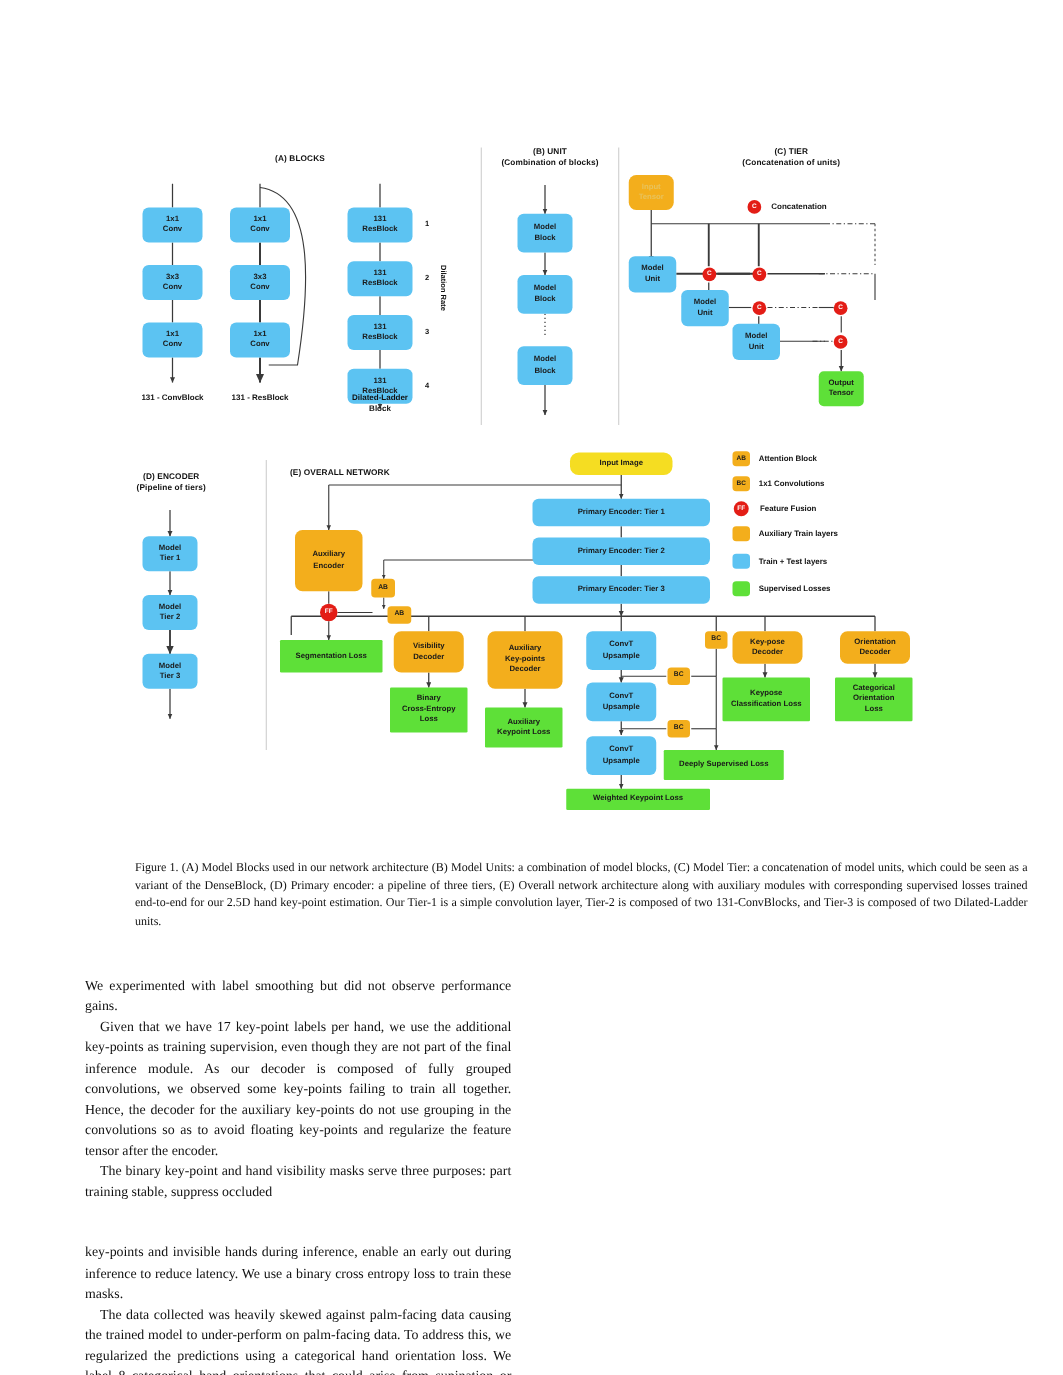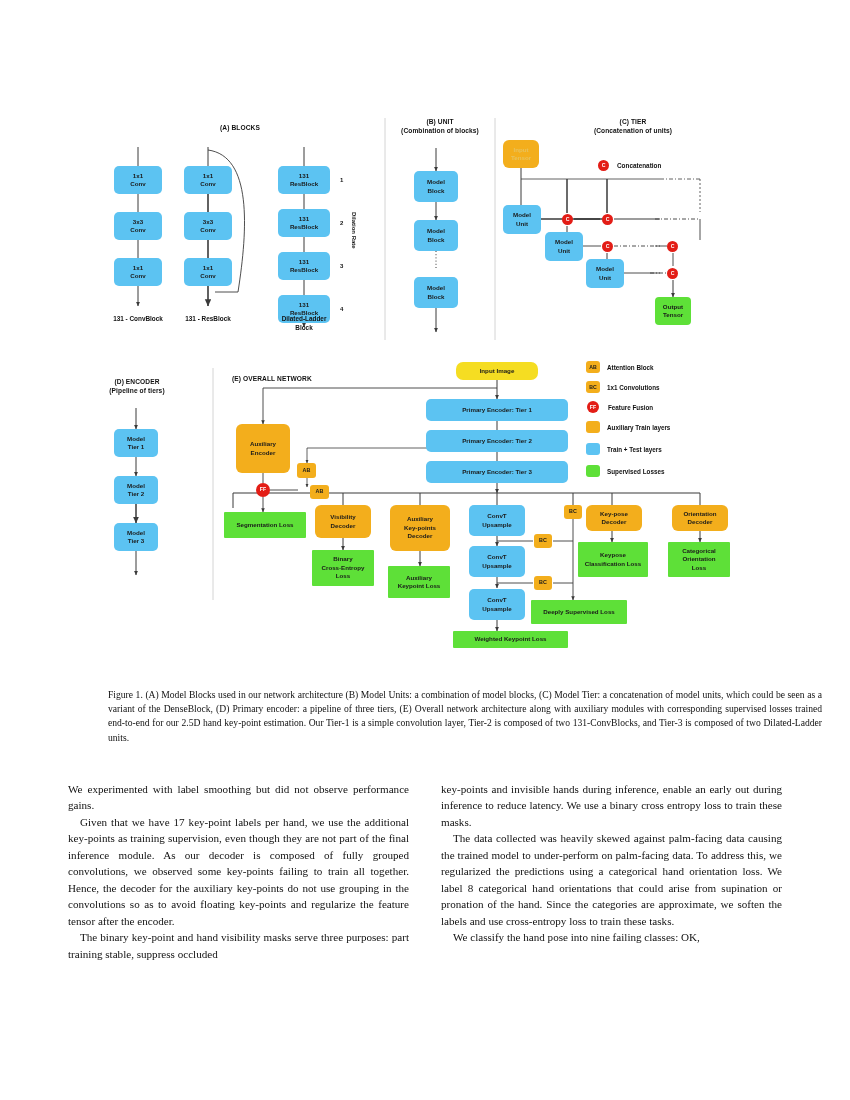--- a/index.html
+++ b/index.html
@@ -43,21 +43,21 @@
          font-weight:bold;font-size:5.2px;color:#1a1a1a;flex:0 0 auto;}
   .lg-sw.circ{border-radius:50%;width:12px;height:12px;color:#fff;}
   .lg-tx{margin-left:7px;font-family:"Liberation Sans",sans-serif;font-weight:bold;
          font-size:6.3px;color:#111;white-space:nowrap;}
 
   
   .caption{position:absolute;left:68px;top:688px;width:714px;
            font-family:"Liberation Serif",serif;font-size:9.6px;line-height:1.48;
            text-align:justify;color:#111;margin-left:40px;}
   .cols{position:absolute;left:68px;top:781px;width:714px;height:240px;
-        display:flex;gap:32px;}
+        display:flex;gap:32px;flex-direction:column;}
   .col{width:341px;font-family:"Liberation Serif",serif;font-size:11.1px;
        line-height:1.485;text-align:justify;color:#111;}
   .col p{margin:0;text-indent:12px;}
   .col p.noind{text-indent:0;}
 </style>
 </head>
 <body>
 
 <div class="page">
 

